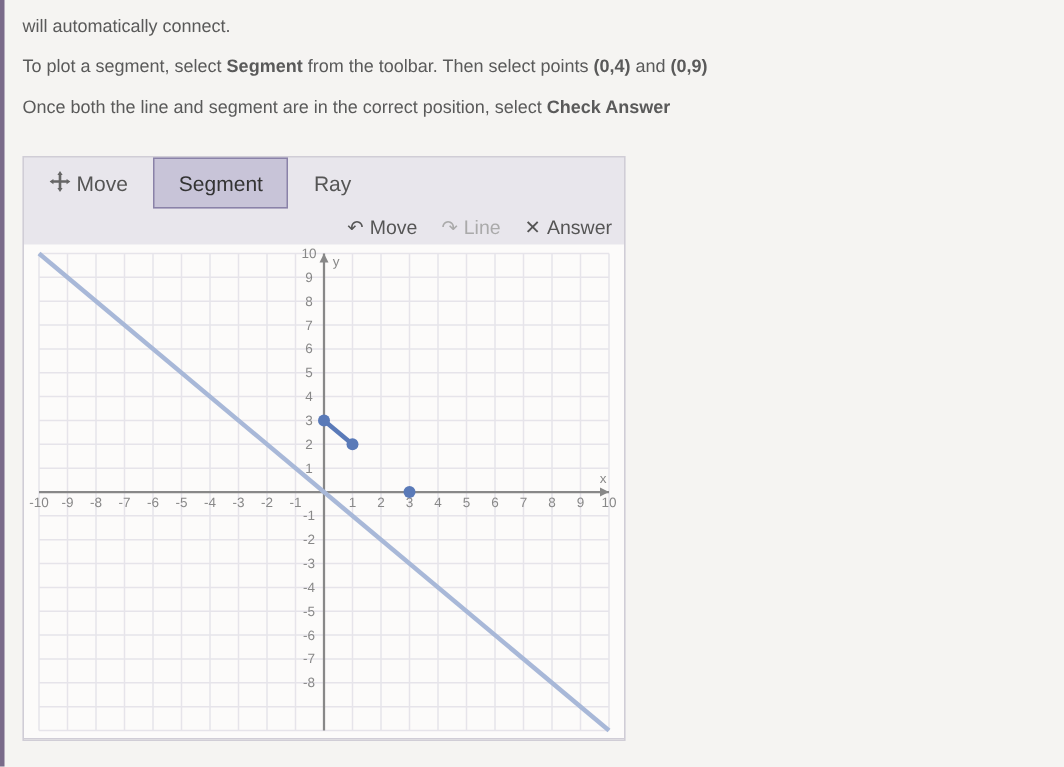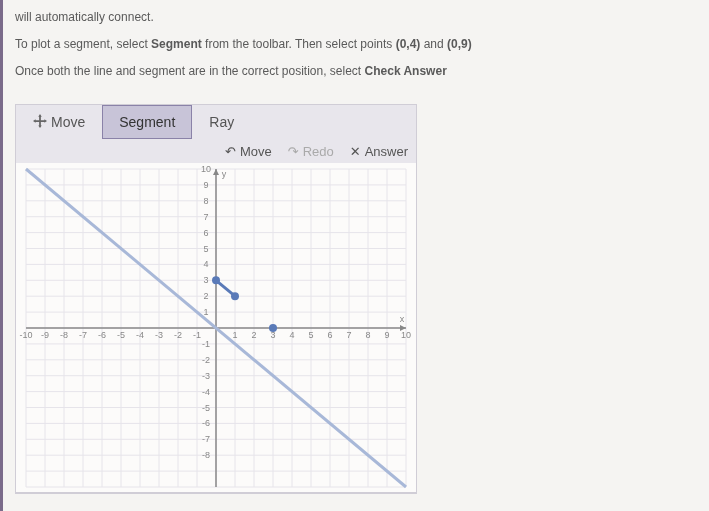--- a/index.html
+++ b/index.html
@@ -112,21 +112,21 @@
       <span>Ray</span>
     </div>
   </div>
   <div class="action-row">
     <div class="action-btn">
       <span>↶</span>
       <span>Move</span>
     </div>
     <div class="action-btn disabled">
       <span>↷</span>
-      <span>Redo</span>
+      <span>Line</span>
     </div>
     <div class="action-btn">
       <span>✕</span>
       <span>Answer</span>
     </div>
   </div>
   <div class="graph-area">
     <svg class="grid" viewBox="0 0 400 330">
         <line x1="10" y1="6" x2="10" y2="324" class="gridline"></line>
         <line x1="29" y1="6" x2="29" y2="324" class="gridline"></line>

